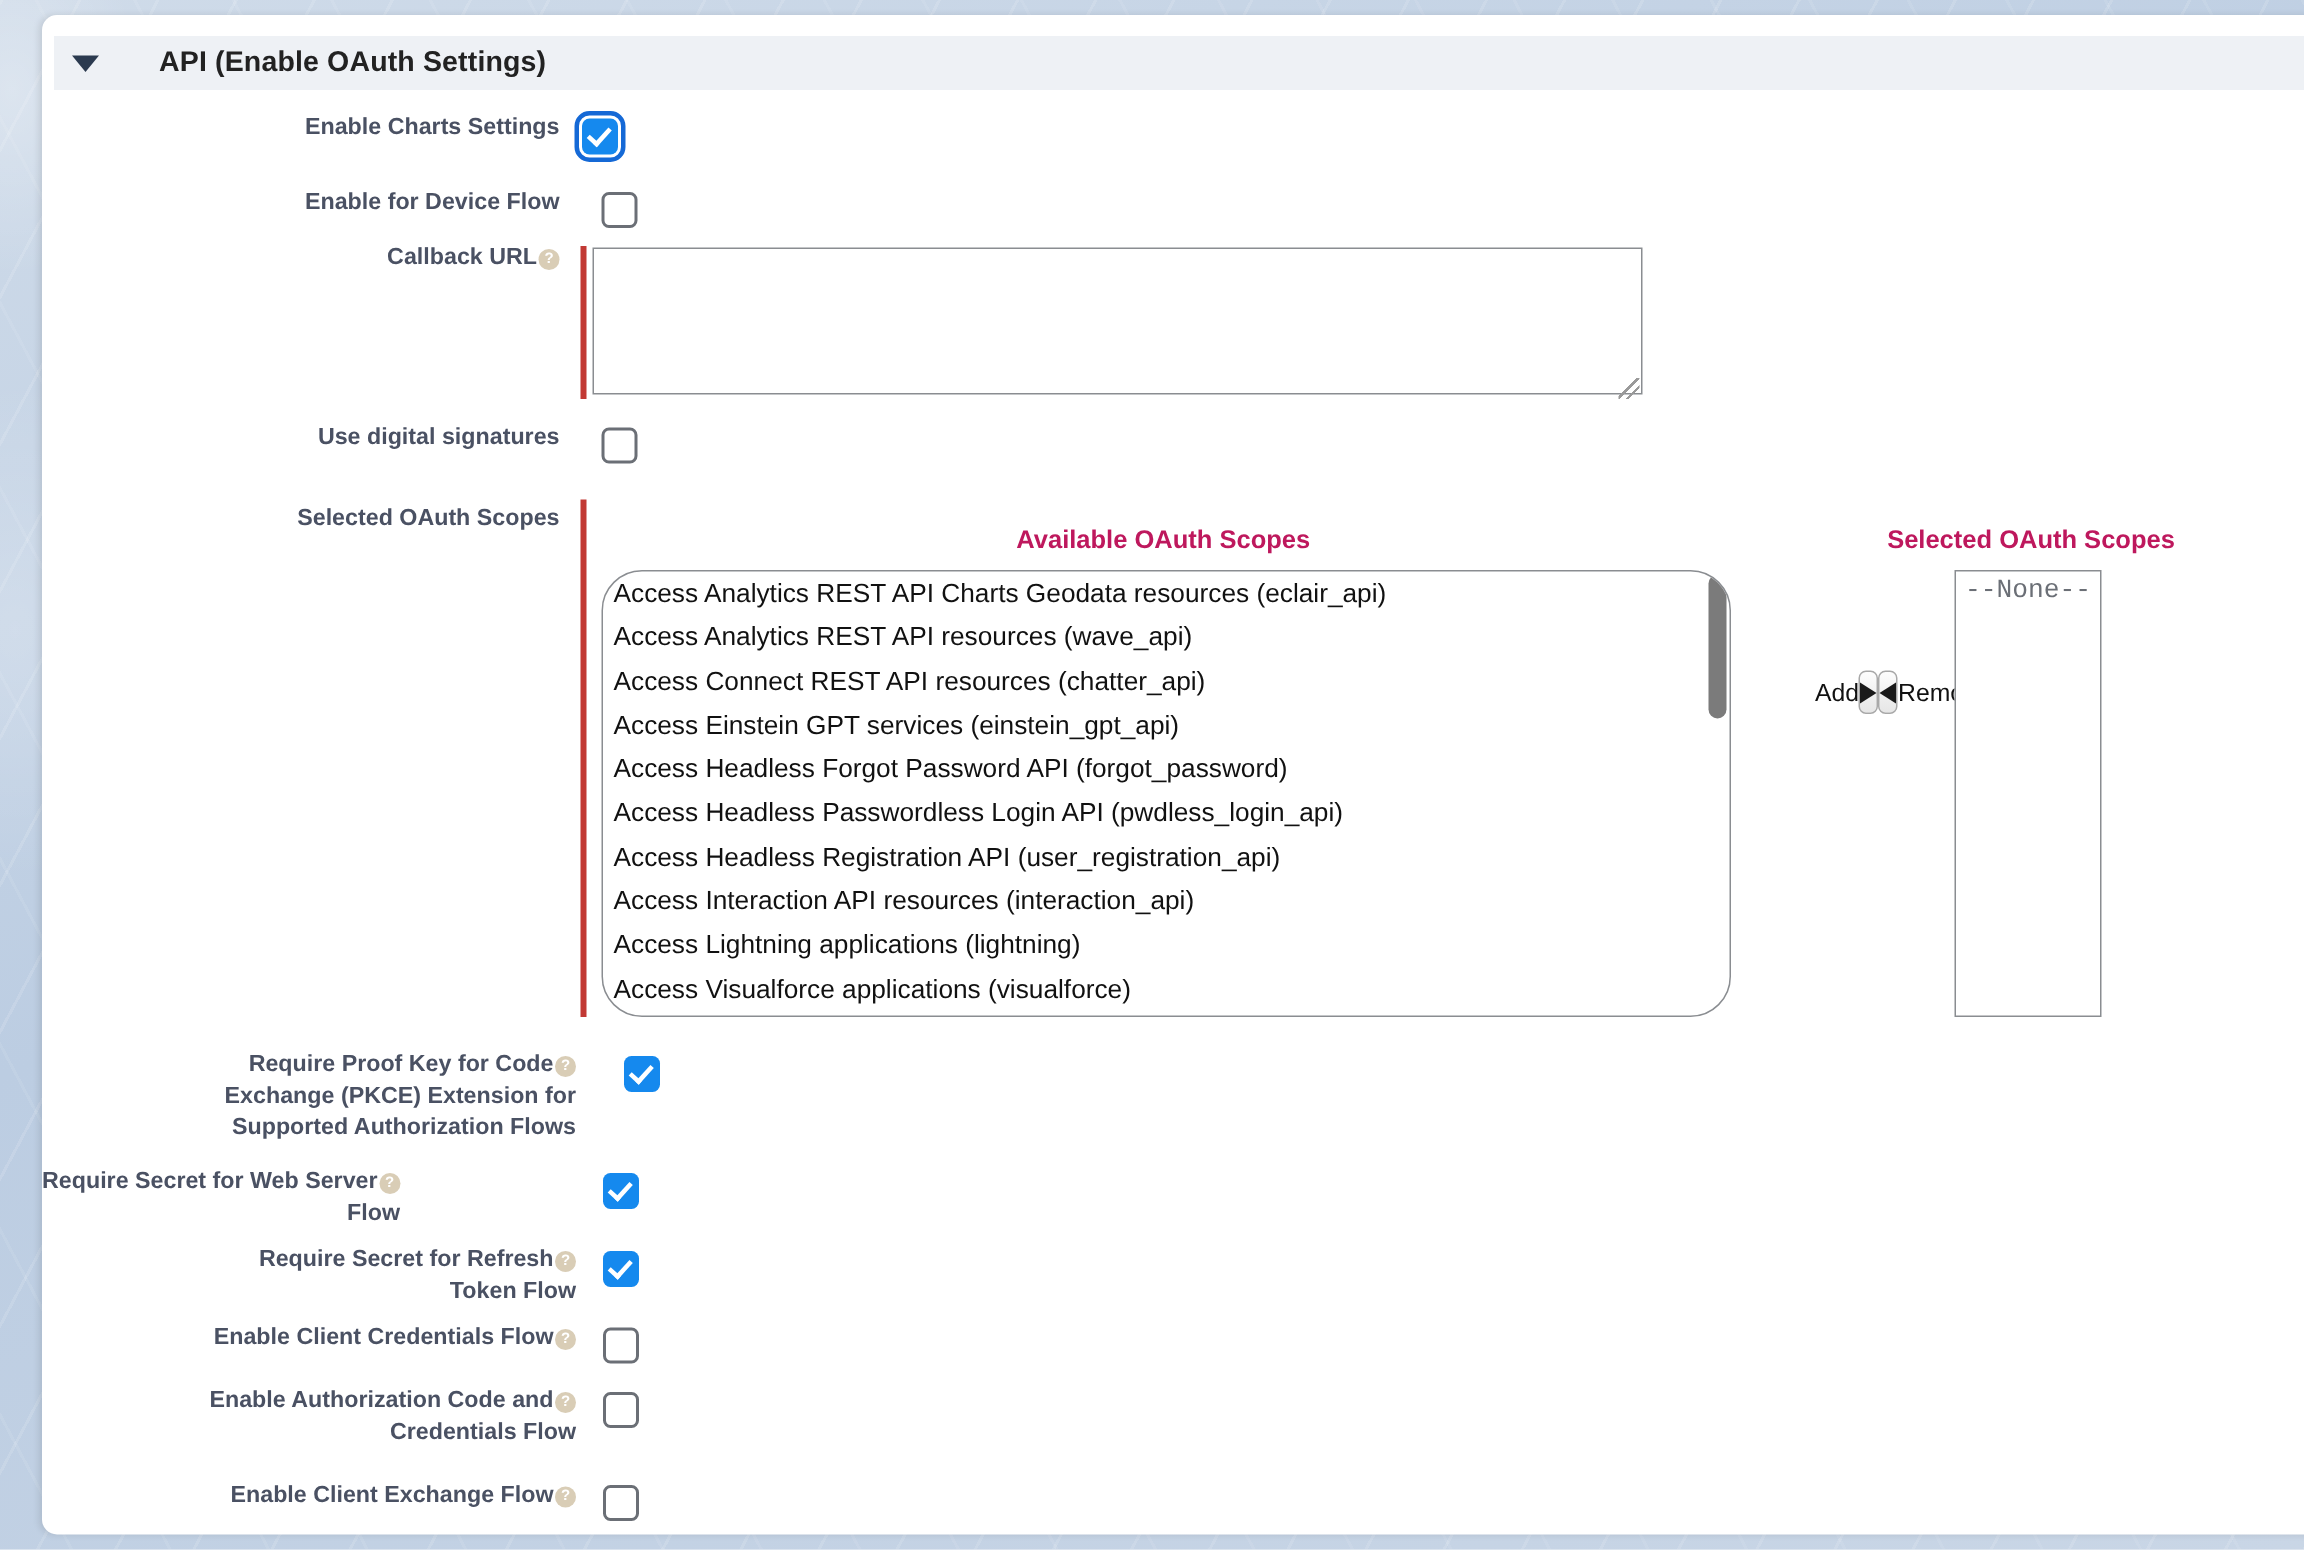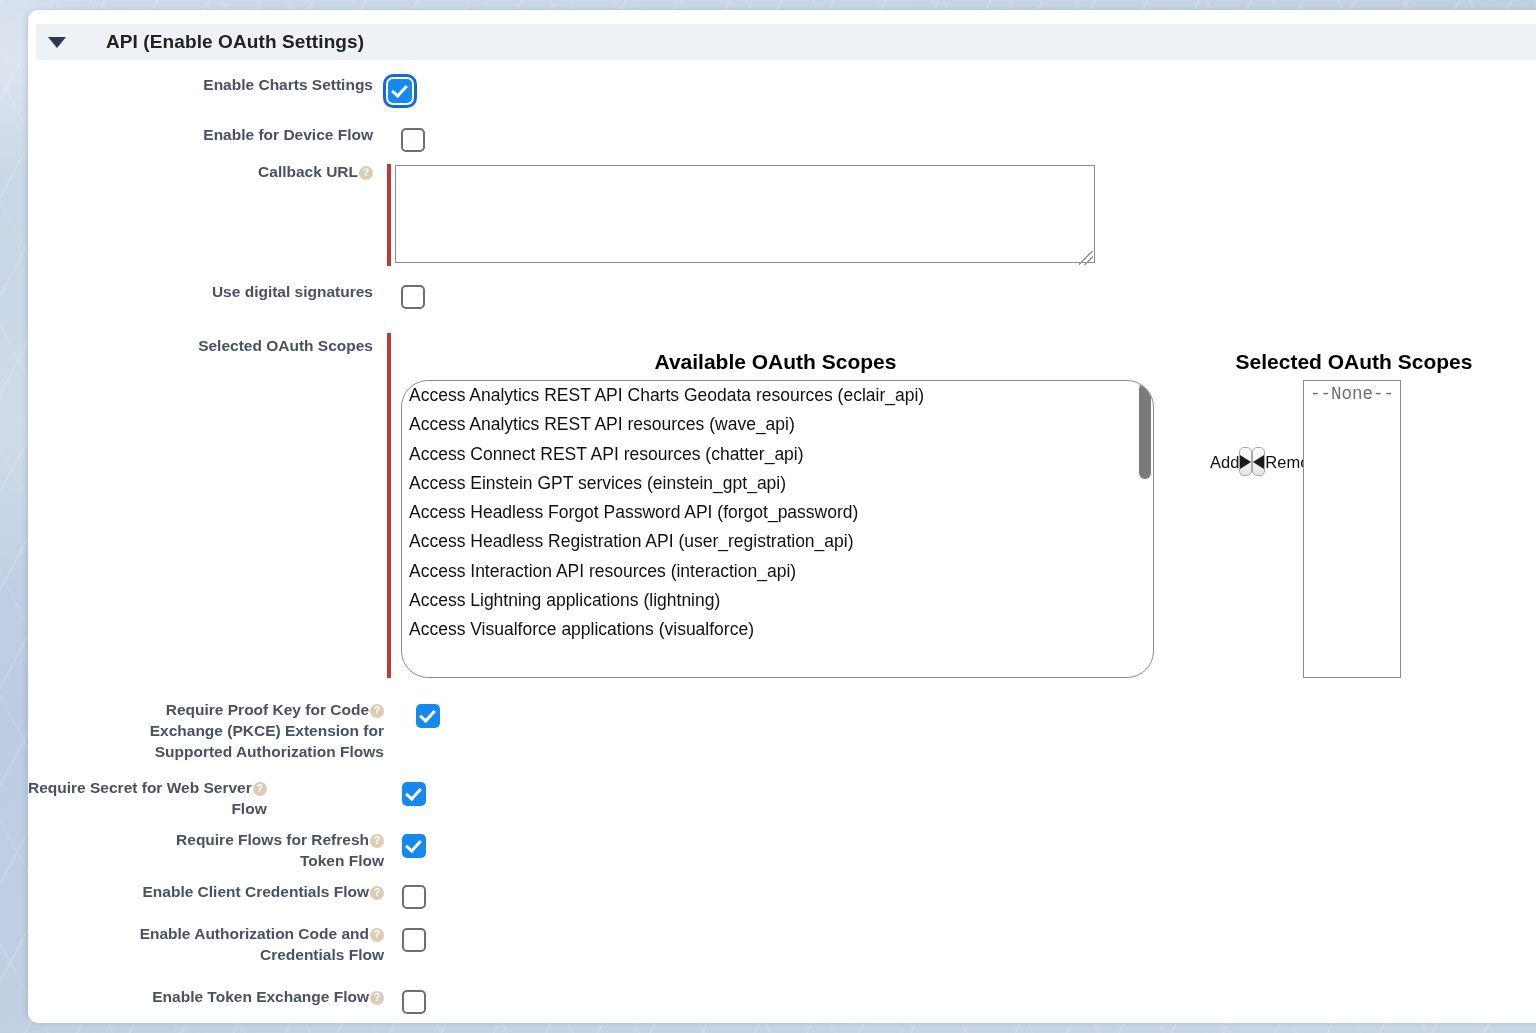--- a/index.html
+++ b/index.html
@@ -173,23 +173,23 @@
     height: 14px;
     pointer-events: none;
     background:
       linear-gradient(135deg, transparent 0 44%, #9a9a9a 44% 52%, transparent 52% 100%),
       linear-gradient(135deg, transparent 0 66%, #9a9a9a 66% 74%, transparent 74% 100%);
   }
 
   
   .picker-heading {
     position: absolute;
-    font-size: 21px;
+    font-size: 17px;
     font-weight: bold;
-    color: #000000;
+    color: #be185d;
     text-align: center;
   }
   .listbox {
     position: absolute;
     box-sizing: border-box;
     border: 1px solid #8a8d91;
     background: #ffffff;
     overflow: hidden;
   }
   .list-option {
@@ -311,20 +311,21 @@
   <div class="picker-heading" style="left:370px; top:340px; width:755px;">Available OAuth Scopes</div>
   <div class="picker-heading" style="left:1186px; top:340px; width:280px;">Selected OAuth Scopes</div>
 
   <div class="listbox" style="left:373px; top:370px; width:753px; height:298px;border-radius:27px;">
     <div id="available-options">
         <div class="list-option">Access Analytics REST API Charts Geodata resources (eclair_api)</div>
         <div class="list-option">Access Analytics REST API resources (wave_api)</div>
         <div class="list-option">Access Connect REST API resources (chatter_api)</div>
         <div class="list-option">Access Einstein GPT services (einstein_gpt_api)</div>
         <div class="list-option">Access Headless Forgot Password API (forgot_password)</div>
+        <div class="list-option">Access Headless Passwordless Login API (pwdless_login_api)</div>
         <div class="list-option">Access Headless Registration API (user_registration_api)</div>
         <div class="list-option">Access Interaction API resources (interaction_api)</div>
         <div class="list-option">Access Lightning applications (lightning)</div>
         <div class="list-option">Access Visualforce applications (visualforce)</div>
       </div>
     <div class="scroll-track">
       <div class="scroll-thumb"></div>
     </div>
   </div>
 
@@ -355,21 +356,21 @@
   <div class="form-row" style="left:0; top:767px; width:356px; justify-content:flex-start;">
     <span class="field-label">
       <span>Require Secret for Web Server</span><span class="help-icon">?</span><br>
       <span>Flow</span>
     </span>
   </div>
   <div class="cb checked" style="position:absolute; left:374px; top:772px;"></div>
 
   <div class="form-row" style="left:0; top:819px; width:356px; justify-content:flex-end;">
     <span class="field-label">
-      <span>Require Flows for Refresh</span><span class="help-icon">?</span><br>
+      <span>Require Secret for Refresh</span><span class="help-icon">?</span><br>
       <span>Token Flow</span>
     </span>
   </div>
   <div class="cb checked" style="position:absolute; left:374px; top:824px;"></div>
 
   <div class="form-row" style="left:0; top:871px; width:356px; justify-content:flex-end;">
     <span class="field-label">
       <span>Enable Client Credentials Flow</span><span class="help-icon">?</span>
     </span>
   </div>
@@ -378,18 +379,18 @@
   <div class="form-row" style="left:0; top:913px; width:356px; justify-content:flex-end;">
     <span class="field-label">
       <span>Enable Authorization Code and</span><span class="help-icon">?</span><br>
       <span>Credentials Flow</span>
     </span>
   </div>
   <div class="cb unchecked" style="position:absolute; left:374px; top:918px;"></div>
 
   <div class="form-row" style="left:0; top:976px; width:356px; justify-content:flex-end;">
     <span class="field-label">
-      <span>Enable Token Exchange Flow</span><span class="help-icon">?</span>
+      <span>Enable Client Exchange Flow</span><span class="help-icon">?</span>
     </span>
   </div>
   <div class="cb unchecked" style="position:absolute; left:374px; top:980px;"></div>
 
 </div>
 
 </body></html>

